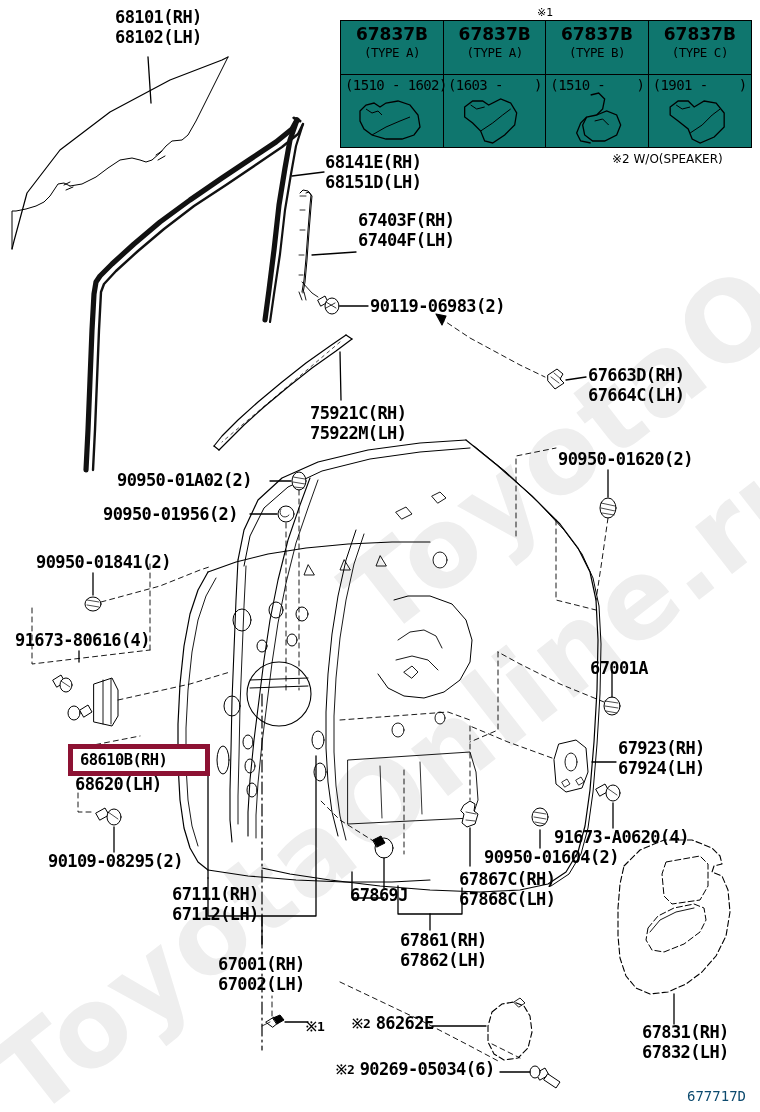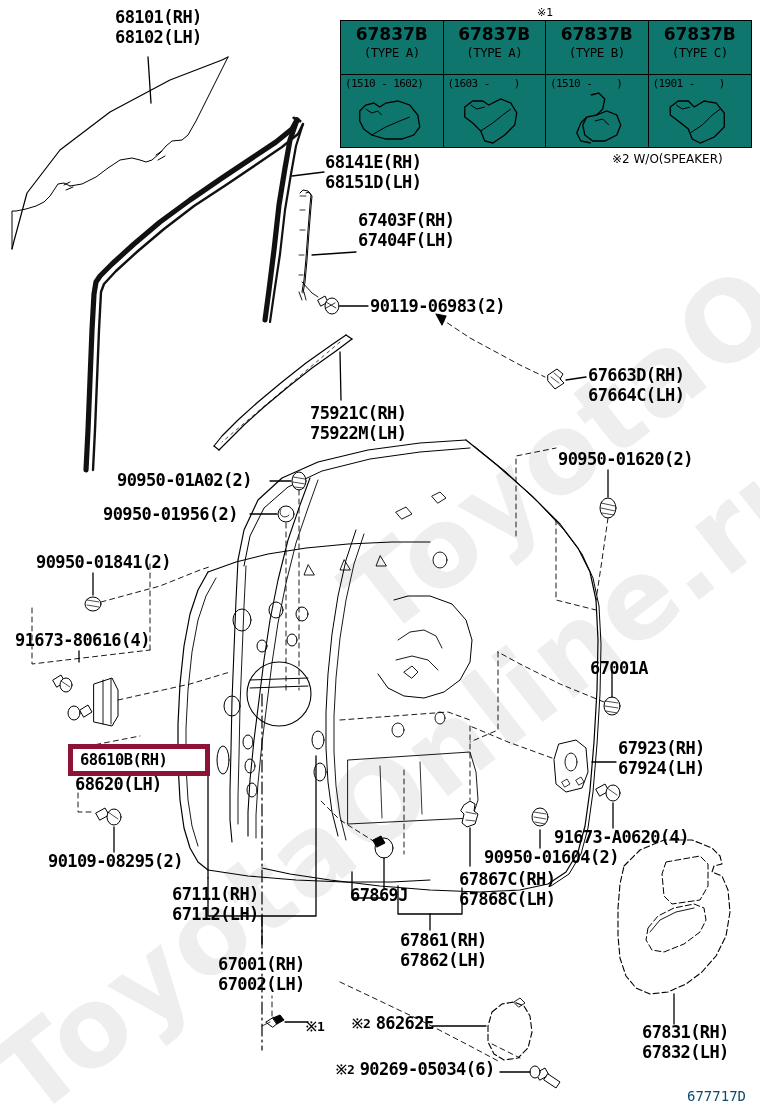--- a/index.html
+++ b/index.html
@@ -89,21 +89,21 @@
     line-height:16px;
     letter-spacing:-0.5px;
   }
   .tcell-body{
     flex:1;
     position:relative;
     box-sizing:border-box;
   }
   .trange{
     font-family:"DejaVu Sans Mono","Liberation Mono",monospace;
-    font-size:11px;
+    font-size:14px;
     letter-spacing:-0.6px;
     padding:2px 3px 0 4px;
     white-space:pre;
   }
   .clipart{position:absolute;left:0;bottom:0;width:100%;height:58px;}
 
   .star-note{
     position:absolute;z-index:4;
     font-family:"DejaVu Sans","Liberation Sans",sans-serif;
     font-size:12px;font-weight:400;letter-spacing:0px;

